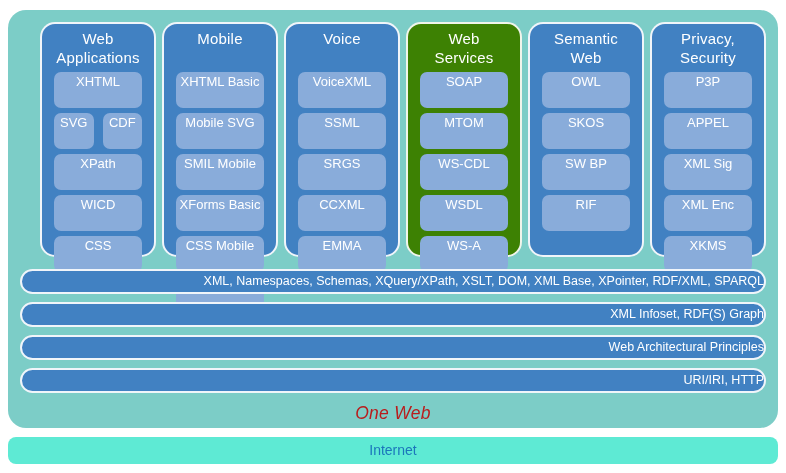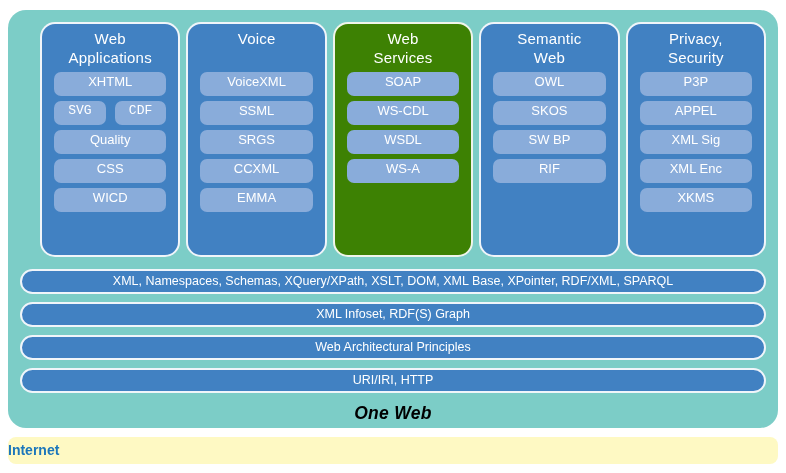--- a/index.html
+++ b/index.html
@@ -23,74 +23,88 @@
     border-radius:15px;
     padding:4px 12px 0 12px;
   }
   .column.green{background:#3d8103;}
   .column-title{
     color:#ffffff;text-align:center;font-size:15px;line-height:19px;
     height:40px;margin-top:1px;letter-spacing:0.2px;
   }
   .chips{display:flex;flex-direction:column;gap:5px;margin-top:3px;}
   .chip{
-    background:#89acda;border-radius:7px;height:24px;line-height:20px;
+    background:#89acda;border-radius:7px;height:36px;line-height:20px;
     color:#ffffff;text-align:center;font-size:13px;white-space:nowrap;overflow:hidden;
   }
   .chip-row{display:flex;gap:9px;}
-  .chip-row .chip{flex:1;font-family:Liberation Mono, monospace;}
+  .chip-row .chip{flex:1;}
   .orange-bar{
     position:absolute;left:25px;right:27px;top:218px;height:20px;
     background:#f0914c;border-radius:11px;z-index:5;
     color:#ffffff;font-size:12.5px;line-height:20px;text-align:center;white-space:nowrap;
   }
   .wide-bar{
     position:absolute;left:12px;right:12px;height:25px;box-sizing:border-box;
     background:#4181c2;border:2px solid rgba(255,255,255,0.92);border-radius:13px;
-    color:#ffffff;font-size:12.5px;text-align:center;line-height:21px;white-space:nowrap;
+    color:#ffffff;font-size:12.5px;text-align:right;line-height:21px;white-space:nowrap;
   }
   .bar-1{top:259px;}
   .bar-2{top:292px;}
   .bar-3{top:325px;}
   .bar-4{top:358px;}
   .one-web{
     position:absolute;left:0;right:0;top:391px;height:24px;
-    color:#000000;font-size:17.5px;font-weight:bold;font-style:italic;
+    color:#b91c1c;font-size:17.5px;font-weight:normal;font-style:italic;
     text-align:center;line-height:24px;letter-spacing:0.3px;
   }
   .internet-bar{
     position:absolute;left:8px;top:437px;width:770px;height:27px;
-    background:#fef9c3;border-radius:8px;
-    color:#1b76bb;font-size:14px;text-align:left;line-height:27px;font-weight:bold;
+    background:#5eead4;border-radius:8px;
+    color:#1b76bb;font-size:14px;text-align:center;line-height:27px;
   }
 </style>
 </head>
 <body>
 
 <div class="stack">
 
   <div class="columns-row">
 
     <div class="column">
       <div class="column-title">
         <span>Web</span><br>
         <span>Applications</span>
       </div>
       <div class="chips">
         <div class="chip">XHTML</div>
         <div class="chip-row">
           <div class="chip">SVG</div>
           <div class="chip">CDF</div>
         </div>
-        <div class="chip">Quality</div>
+        <div class="chip">XPath</div>
+        <div class="chip">WICD</div>
         <div class="chip">CSS</div>
-        <div class="chip">WICD</div>
       </div>
     </div>
 
+    <div class="column">
+      <div class="column-title">
+        <span>Mobile</span><br>
+        <span></span>
+      </div>
+      <div class="chips">
+        <div class="chip">XHTML Basic</div>
+        <div class="chip">Mobile SVG</div>
+        <div class="chip">SMIL Mobile</div>
+        <div class="chip">XForms Basic</div>
+        <div class="chip">CSS Mobile</div>
+        <div class="chip">MWI BP</div>
+      </div>
+    </div>
 
     <div class="column">
       <div class="column-title">
         <span>Voice</span><br>
         <span></span>
       </div>
       <div class="chips">
         <div class="chip">VoiceXML</div>
         <div class="chip">SSML</div>
         <div class="chip">SRGS</div>
@@ -99,20 +113,21 @@
       </div>
     </div>
 
     <div class="column green">
       <div class="column-title">
         <span>Web</span><br>
         <span>Services</span>
       </div>
       <div class="chips">
         <div class="chip">SOAP</div>
+        <div class="chip">MTOM</div>
         <div class="chip">WS-CDL</div>
         <div class="chip">WSDL</div>
         <div class="chip">WS-A</div>
       </div>
     </div>
 
     <div class="column">
       <div class="column-title">
         <span>Semantic</span><br>
         <span>Web</span>

